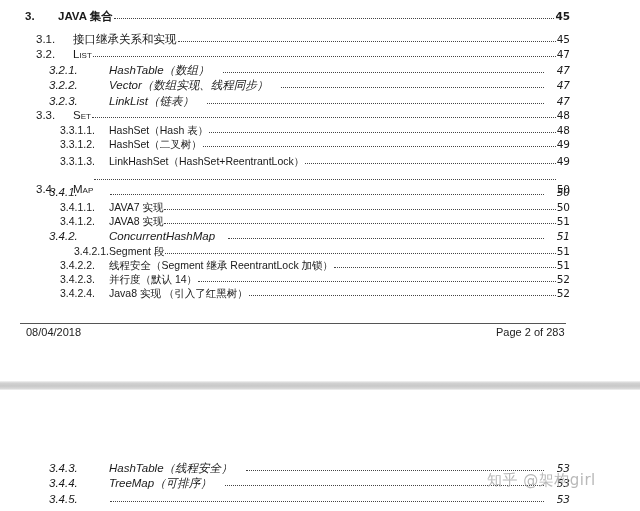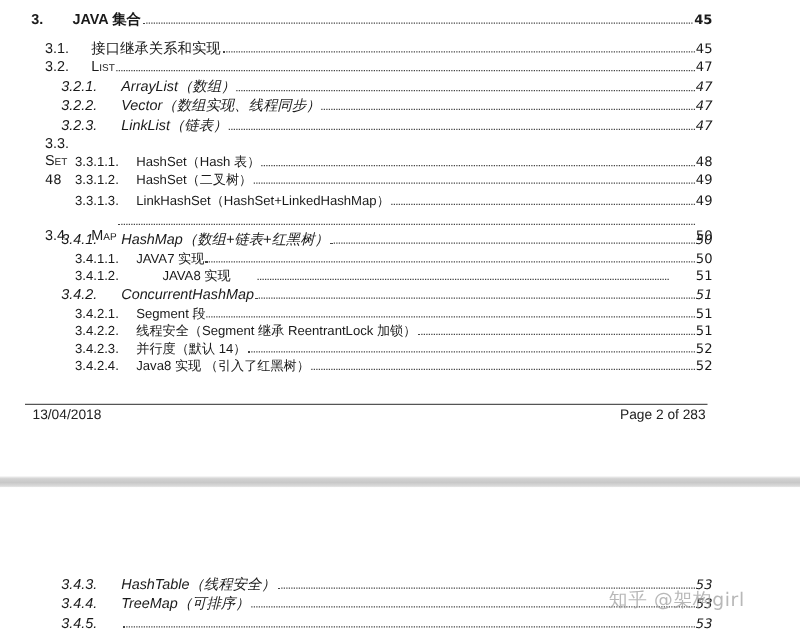--- a/index.html
+++ b/index.html
@@ -23,21 +23,21 @@
   .num { display: inline-block; flex: none; }
   .title { flex: none; }
   .dots {
     flex: 1 1 auto; overflow: hidden; margin: 0 1px;
     border-bottom: 1px dotted #444; height: 9px; align-self: flex-start;
   }
   .pg { flex: none; font-family: "DejaVu Sans", sans-serif; font-size: 10.5px; }
   .lv0 { font-weight: bold; font-size: 11.5px; }
   .lv0 .pg { font-weight: bold; }
   .lv1 { font-size: 11.5px; }
-  .lv2 { font-style: italic; font-size: 11.5px; }
+  .lv2 { font-style: italic; font-size: 11.5px; gap: 12px; }
   .lv2 .pg { font-style: italic; }
   .lv3 { font-size: 10.5px; }
   .sc { font-variant: small-caps; }
   .footer-line {
     position: absolute; left: 20px; top: 323px; width: 546px; height: 1px;
     background: #555;
   }
   .footer-text { position: absolute; top: 326px; font-size: 11px; color: #222; }
   .watermark {
     position: absolute; left: 487px; top: 471px; font-size: 15px;
@@ -66,40 +66,40 @@
 
   <div class="row lv1" style="left:36px; top:47px; width:534px;">
     <span class="num" style="width:37px;">3.2.</span>
     <span class="title sc">List</span>
     <span class="dots"></span>
     <span class="pg">47</span>
   </div>
 
   <div class="row lv2" style="left:49px; top:63px; width:521px;">
     <span class="num" style="width:48px;">3.2.1.</span>
-    <span class="title">ArrayList（数组）</span>
+    <span class="title">HashTable（数组）</span>
     <span class="dots"></span>
     <span class="pg">47</span>
   </div>
 
   <div class="row lv2" style="left:49px; top:78px; width:521px;">
     <span class="num" style="width:48px;">3.2.2.</span>
     <span class="title">Vector（数组实现、线程同步）</span>
     <span class="dots"></span>
     <span class="pg">47</span>
   </div>
 
   <div class="row lv2" style="left:49px; top:94px; width:521px;">
     <span class="num" style="width:48px;">3.2.3.</span>
     <span class="title">LinkList（链表）</span>
     <span class="dots"></span>
     <span class="pg">47</span>
   </div>
 
-  <div class="row lv1" style="left:36px; top:108px; width:534px;flex-direction:column;">
+  <div class="row lv1" style="left:36px; top:108px; width:534px;">
     <span class="num" style="width:37px;">3.3.</span>
     <span class="title sc">Set</span>
     <span class="dots"></span>
     <span class="pg">48</span>
   </div>
 
   <div class="row lv3" style="left:60px; top:123px; width:510px;">
     <span class="num" style="width:49px;">3.3.1.1.</span>
     <span class="title">HashSet（Hash 表）</span>
     <span class="dots"></span>
@@ -108,61 +108,60 @@
 
   <div class="row lv3" style="left:60px; top:137px; width:510px;">
     <span class="num" style="width:49px;">3.3.1.2.</span>
     <span class="title">HashSet（二叉树）</span>
     <span class="dots"></span>
     <span class="pg">49</span>
   </div>
 
   <div class="row lv3" style="left:60px; top:154px; width:510px;">
     <span class="num" style="width:49px;">3.3.1.3.</span>
-    <span class="title">LinkHashSet（HashSet+LinkedHashMap）</span>
+    <span class="title">LinkHashSet（HashSet+ReentrantLock）</span>
     <span class="dots"></span>
     <span class="pg">49</span>
   </div>
 
   <div class="row lv1" style="left:36px; top:170px; width:534px;">
     <span class="num" style="width:37px;margin-top:12px;">3.4.</span>
     <span class="title sc">Map</span>
     <span class="dots"></span>
     <span class="pg">50</span>
   </div>
 
   <div class="row lv2" style="left:49px; top:185px; width:521px;">
     <span class="num" style="width:48px;">3.4.1.</span>
-    <span class="title">HashMap（数组+链表+红黑树）</span>
     <span class="dots"></span>
     <span class="pg">50</span>
   </div>
 
   <div class="row lv3" style="left:60px; top:200px; width:510px;">
     <span class="num" style="width:49px;">3.4.1.1.</span>
     <span class="title">JAVA7 实现</span>
     <span class="dots"></span>
     <span class="pg">50</span>
   </div>
 
-  <div class="row lv3" style="left:60px; top:214px; width:510px;gap:21px;">
+  <div class="row lv3" style="left:60px; top:214px; width:510px;">
     <span class="num" style="width:49px;">3.4.1.2.</span>
     <span class="title">JAVA8 实现</span>
     <span class="dots"></span>
     <span class="pg">51</span>
   </div>
 
   <div class="row lv2" style="left:49px; top:229px; width:521px;">
     <span class="num" style="width:48px;">3.4.2.</span>
     <span class="title">ConcurrentHashMap</span>
     <span class="dots"></span>
     <span class="pg">51</span>
   </div>
 
-  <div class="row lv3" style="left:60px; top:244px; width:510px;">
+  <div class="row lv3" style="left:60px; top:244px; width:510px;text-align:right;">
     <span class="num" style="width:49px;">3.4.2.1.</span>
     <span class="title">Segment 段</span>
     <span class="dots"></span>
     <span class="pg">51</span>
   </div>
 
   <div class="row lv3" style="left:60px; top:258px; width:510px;">
     <span class="num" style="width:49px;">3.4.2.2.</span>
     <span class="title">线程安全（Segment 继承 ReentrantLock 加锁）</span>
     <span class="dots"></span>
@@ -177,21 +176,21 @@
   </div>
 
   <div class="row lv3" style="left:60px; top:286px; width:510px;">
     <span class="num" style="width:49px;">3.4.2.4.</span>
     <span class="title">Java8 实现 （引入了红黑树）</span>
     <span class="dots"></span>
     <span class="pg">52</span>
   </div>
 
   <div class="footer-line"></div>
-  <div class="footer-text" style="left:26px;">13/04/2018</div>
+  <div class="footer-text" style="left:26px;">08/04/2018</div>
   <div class="footer-text" style="left:496px;">Page 2 of 283</div>
 </div>
 
 <div class="separator"></div>
 
 <div class="page page2">
 
   <div class="row lv2" style="left:49px; top:71px; width:521px;">
     <span class="num" style="width:48px;">3.4.3.</span>
     <span class="title">HashTable（线程安全）</span>

